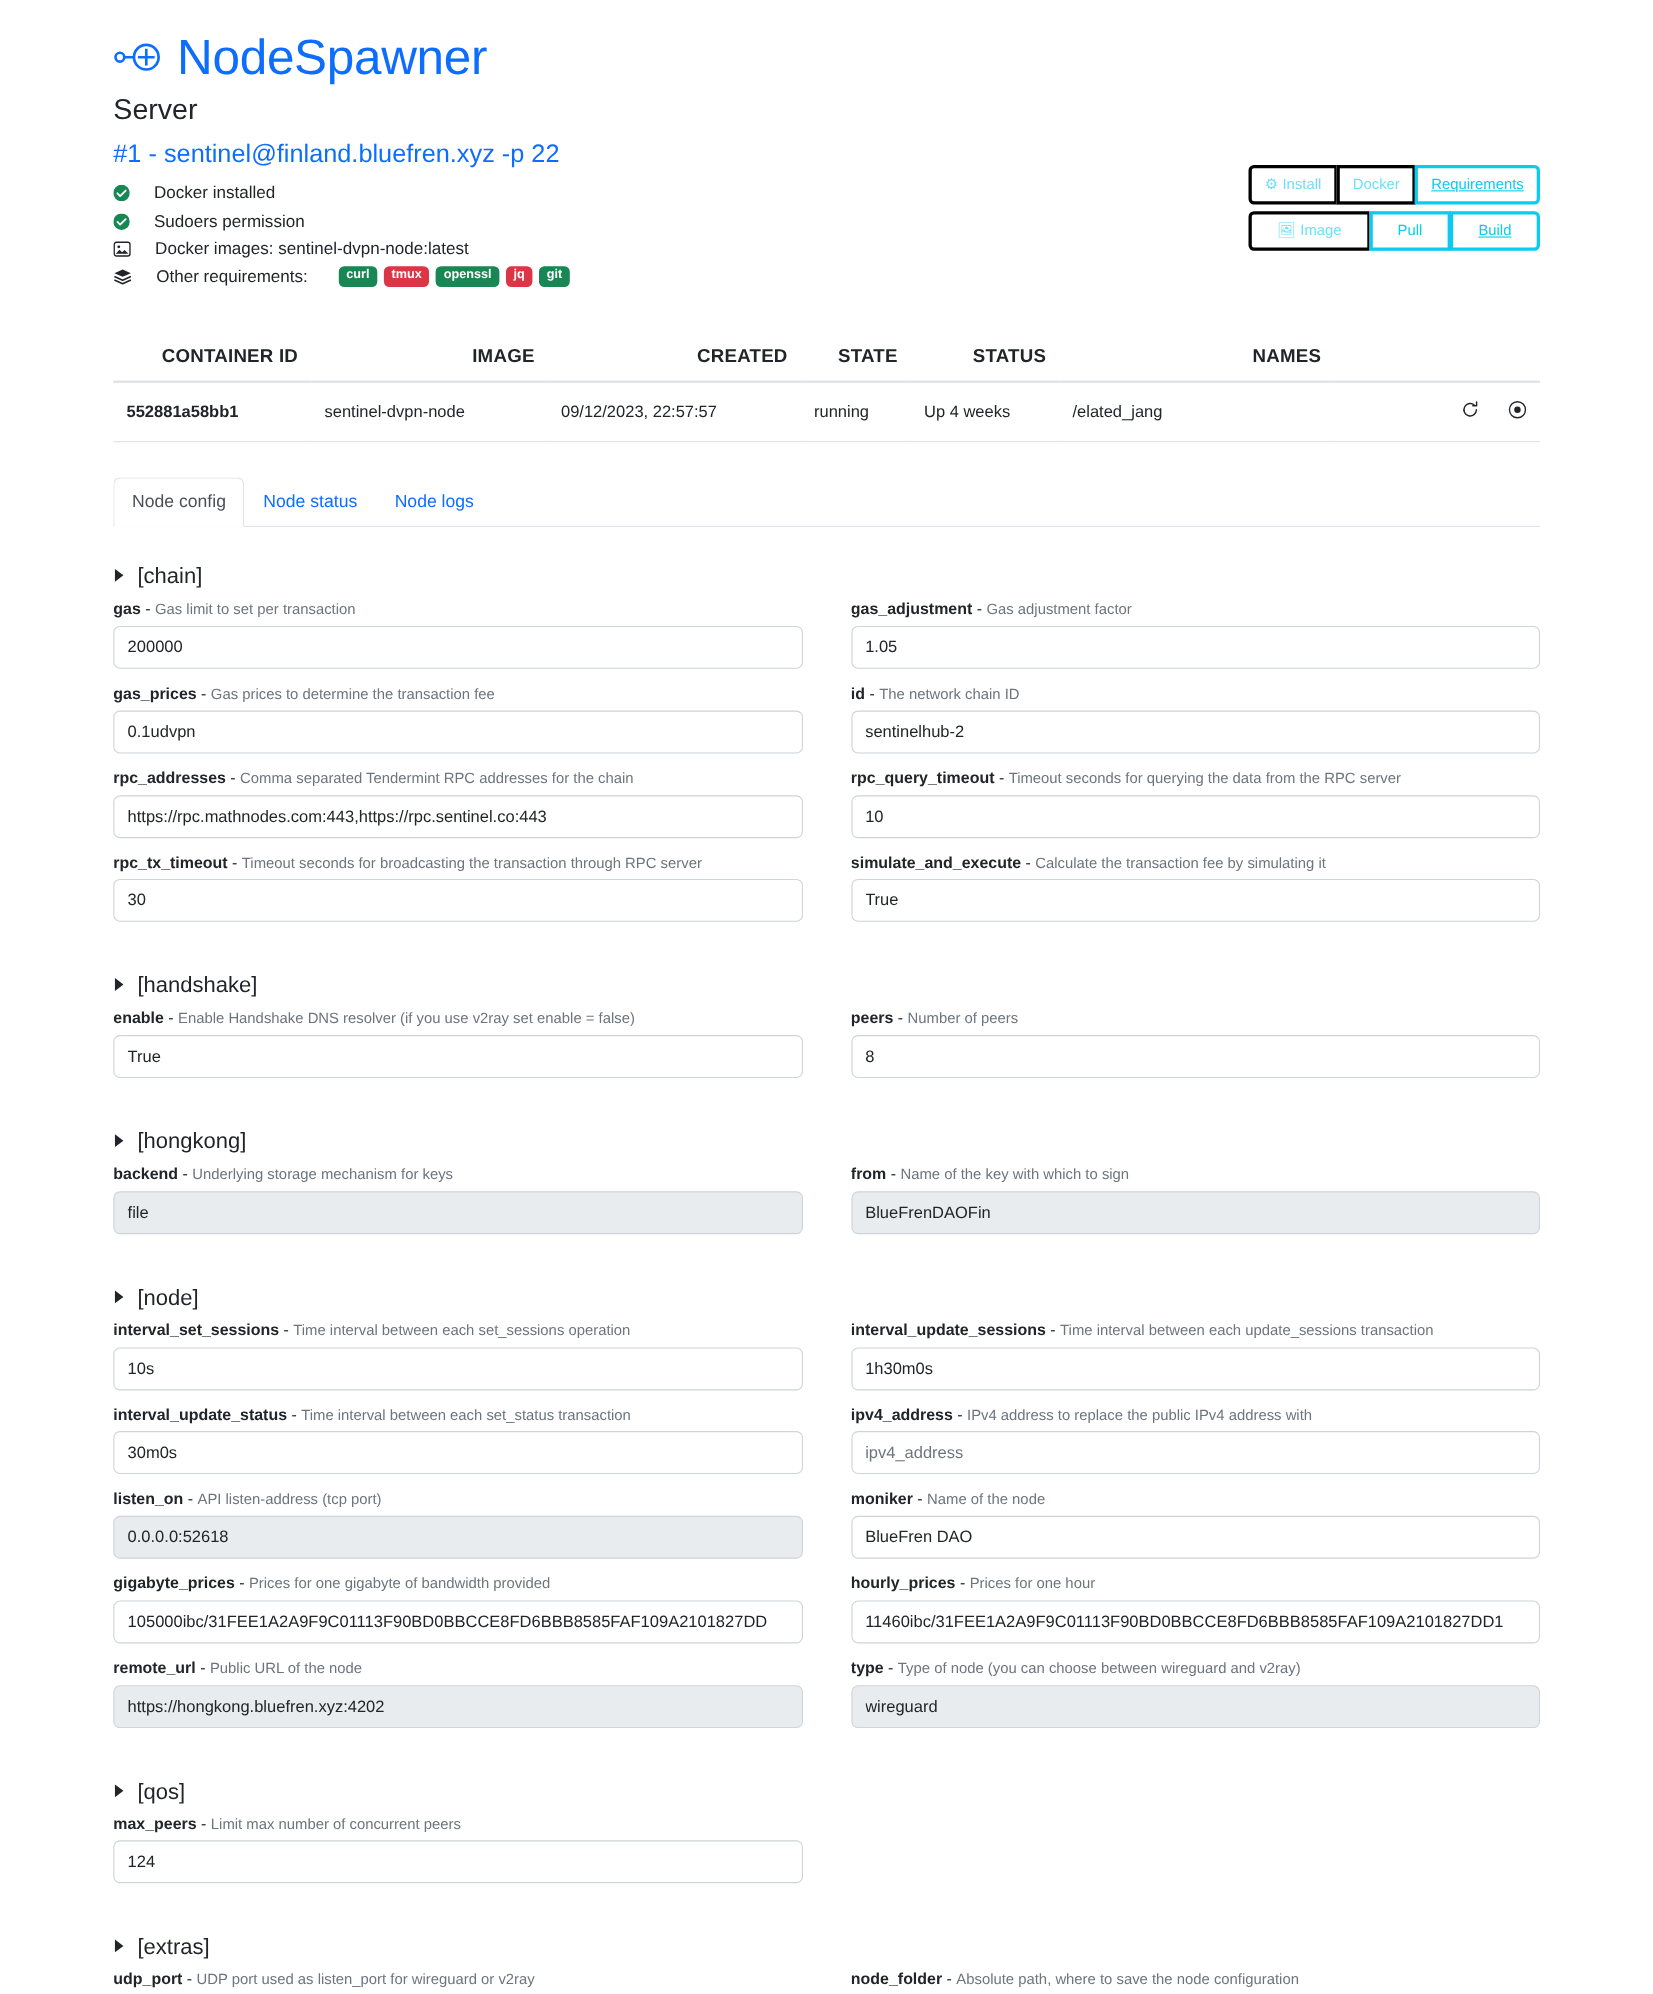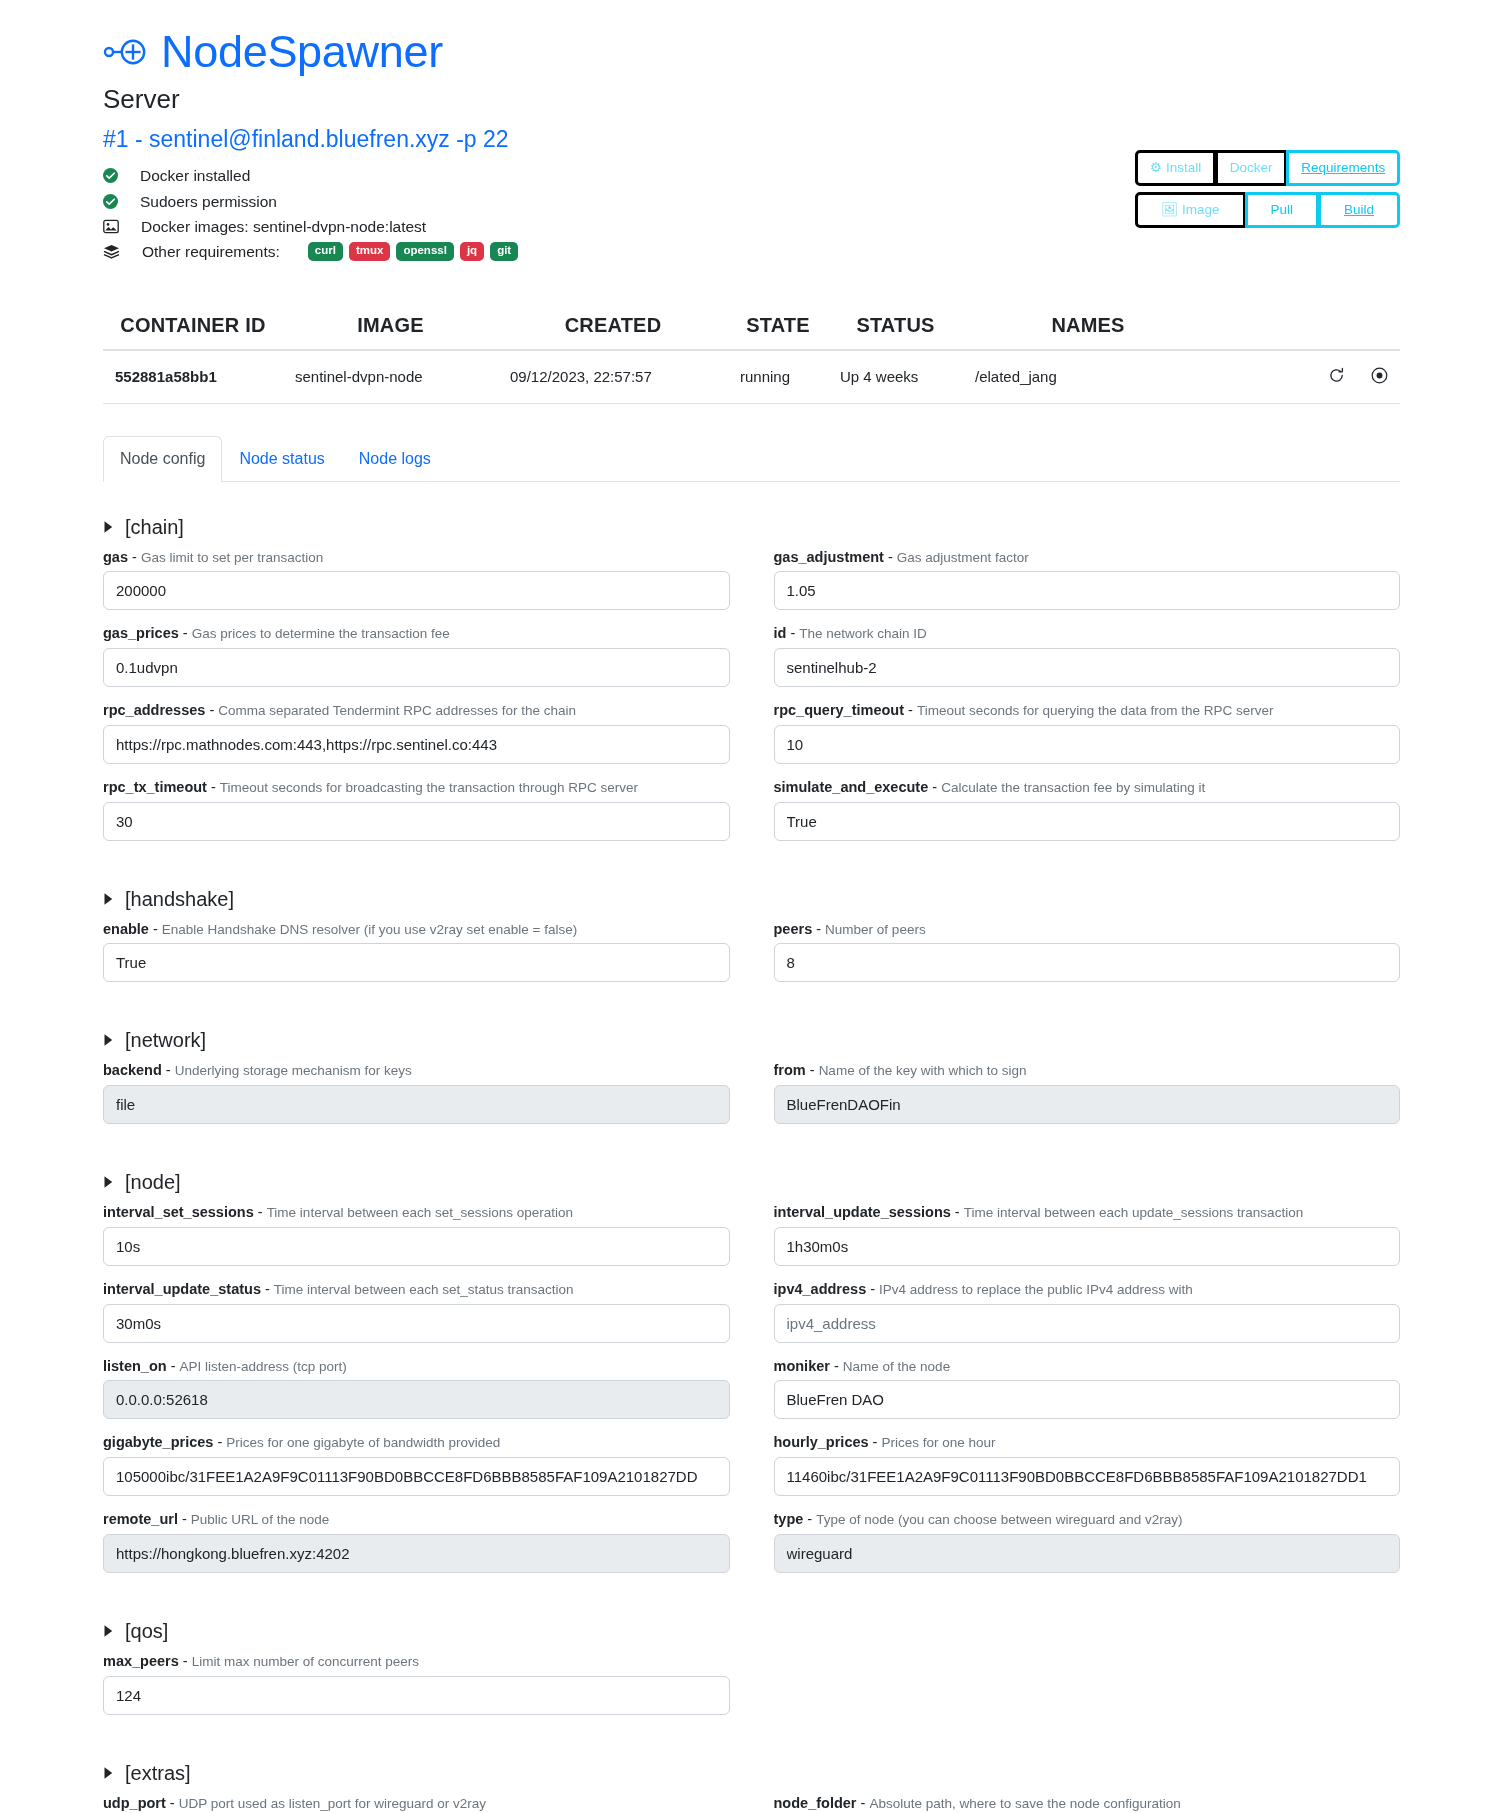--- a/index.html
+++ b/index.html
@@ -94,22 +94,22 @@
     font-family: "Liberation Sans", sans-serif;
   }
   .btn-group .btn:first-child { margin-left: 0; border-radius: 5px 0 0 5px; }
   .btn-group .btn:last-child { border-radius: 0 5px 5px 0; text-decoration: underline; }
   .btn-group .btn.strong { color: #0dcaf0; border-color: #0dcaf0; position: relative; z-index: 2; }
   .btn-group .btn .bico { margin-right: 4px; }
 
   
   .tbl { width: 100%; border-collapse: collapse; margin-top: 42px; }
   .tbl th {
-    text-align: center;
-    font-size: 20px;
+    text-align: right;
+    font-size: 17px;
     font-weight: bold;
     color: #212529;
     padding: 8px 12px 12px 12px;
     border-bottom: 2px solid #dee2e6;
     letter-spacing: 0.2px;
     white-space: nowrap;
   }
   .tbl td {
     font-size: 15px;
     color: #212529;
@@ -378,21 +378,21 @@
             <div class="col right">
               <div class="field"><div class="field-label"><span class="k">peers</span><span> - </span><span class="d">Number of peers</span></div><input class="inp" type="text" value="8" style=""></div>
             </div>
           </div>
         </div>
         <div class="section">
           <div class="section-head">
             <span class="caret"><svg width="11" height="14" viewBox="0 0 11 14">
                 <path d="M1.5 1.2L9.2 7l-7.7 5.8z" fill="#212529"></path>
               </svg></span>
-            <span>[network]</span>
+            <span>[hongkong]</span>
           </div>
           <div class="grid">
             <div class="col">
               <div class="field"><div class="field-label"><span class="k">backend</span><span> - </span><span class="d">Underlying storage mechanism for keys</span></div><input class="inp disabled" type="text" readonly="readonly" value="file" style=""></div>
             </div>
             <div class="col right">
               <div class="field"><div class="field-label"><span class="k">from</span><span> - </span><span class="d">Name of the key with which to sign</span></div><input class="inp disabled" type="text" readonly="readonly" value="BlueFrenDAOFin" style=""></div>
             </div>
           </div>
         </div>

